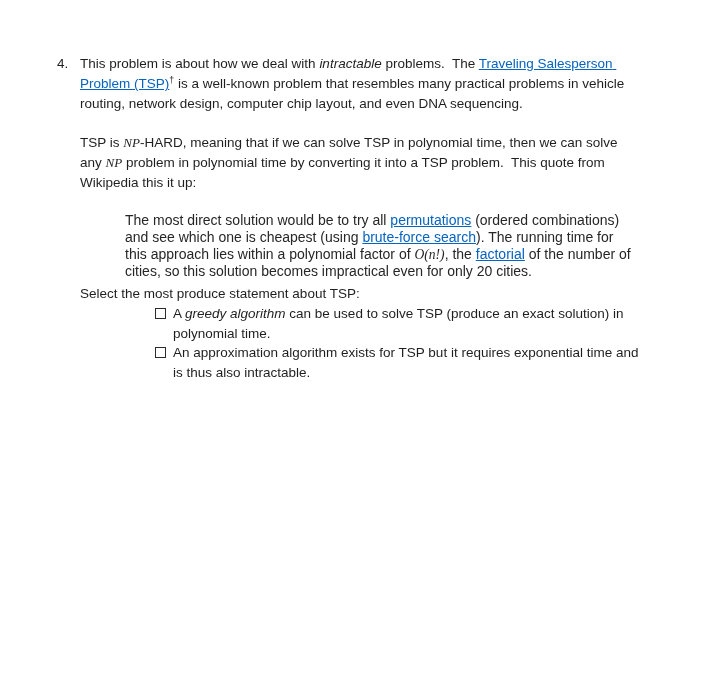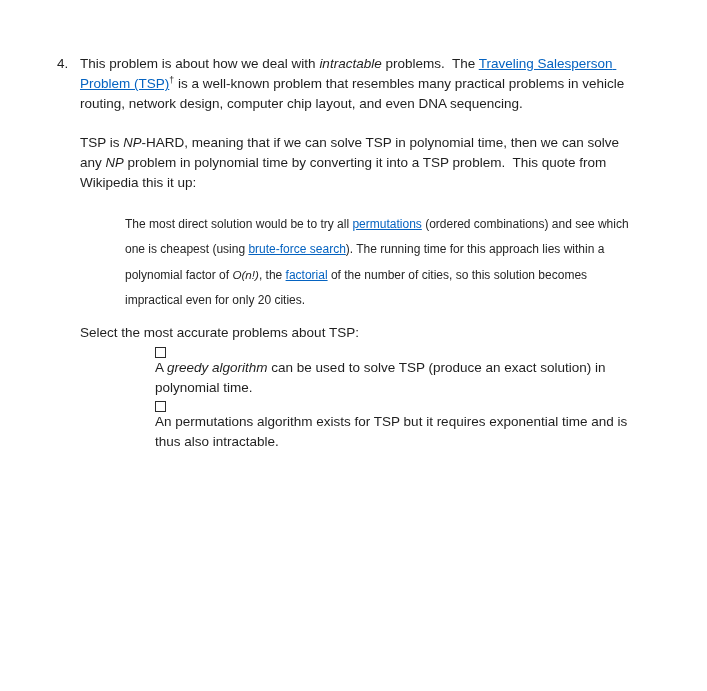--- a/index.html
+++ b/index.html
@@ -20,57 +20,56 @@
     line-height: 20px;
   }
   .qbody { width: 560px; }
   .para {
     font-size: 13.5px;
     line-height: 20px;
     margin-bottom: 19px;
     white-space: pre-wrap;
   }
   .quote {
-    font-size: 12px;
-    line-height: 25px;
-    margin: 0 4px 10px 45px;
+    font-size: 14px;
+    line-height: 17px;
+    margin: 0 4px 4px 45px;
     white-space: pre-wrap;
     color: #262626;
   }
   .select-prompt {
     font-size: 13.5px;
     line-height: 20px;
     margin-bottom: 0;
   }
   .options { margin: 0 0 0 75px; }
   .option {
     display: flex;
     align-items: flex-start;
     font-size: 13.5px;
     line-height: 19.5px;
-    flex-direction: column;
   }
   .checkbox {
     width: 11px;
     height: 11px;
     border: 1.2px solid #2b2b2b;
     background: #ffffff;
     margin: 4px 7px 0 0;
     flex-shrink: 0;
     cursor: pointer;
   }
   .option-text { flex: 1; white-space: pre-wrap; }
   a.link {
     color: var(--link-color, #0563C1);
     text-decoration: underline;
     cursor: pointer;
   }
   .italic { font-style: italic; text-align: center; }
   .math {
-    font-family: Liberation Sans, sans-serif;
+    font-family: Liberation Serif, serif;
     font-style: italic;
     font-size: 0.97em;
   }
   .sup {
     vertical-align: super;
     font-size: 0.65em;
     line-height: 0;
   }
 </style>
 </head>
@@ -80,28 +79,28 @@
   <div class="question">
     <div class="qnum">4.</div>
     <div class="qbody">
 
       <p class="para"><span class="plain">This problem is about how we deal with </span><span class="italic">intractable</span><span class="plain"> problems.  The </span><a class="link" href="#">Traveling Salesperson Problem (TSP)</a><span class="sup">†</span><span class="plain"> is a well-known problem that resembles many practical problems in vehicle routing, network design, computer chip layout, and even DNA sequencing.</span></p>
 
       <p class="para"><span class="plain">TSP is </span><span class="math">NP</span><span class="plain">-HARD, meaning that if we can solve TSP in polynomial time, then we can solve any </span><span class="math">NP</span><span class="plain"> problem in polynomial time by converting it into a TSP problem.  This quote from Wikipedia this it up:</span></p>
 
       <div class="quote"><span class="plain">The most direct solution would be to try all </span><a class="link" href="#">permutations</a><span class="plain"> (ordered combinations) and see which one is cheapest (using </span><a class="link" href="#">brute-force search</a><span class="plain">). The running time for this approach lies within a polynomial factor of </span><span class="math">O(n!)</span><span class="plain">, the </span><a class="link" href="#">factorial</a><span class="plain"> of the number of cities, so this solution becomes impractical even for only 20 cities.</span></div>
 
-      <p class="para select-prompt">Select the most accurate problems about TSP:</p>
+      <p class="para select-prompt">Select the most produce statement about TSP:</p>
 
       <div class="options">
         <div class="option">
           <span class="checkbox"></span>
           <span class="option-text"><span class="plain">A </span><span class="italic">greedy algorithm</span><span class="plain"> can be used to solve TSP (produce an exact solution) in polynomial time.</span></span>
         </div>
         <div class="option">
           <span class="checkbox"></span>
-          <span class="option-text"><span class="plain">An permutations algorithm exists for TSP but it requires exponential time and is thus also intractable.</span></span>
+          <span class="option-text"><span class="plain">An approximation algorithm exists for TSP but it requires exponential time and is thus also intractable.</span></span>
         </div>
       </div>
 
     </div>
   </div>
 </div>
 
 </body></html>

